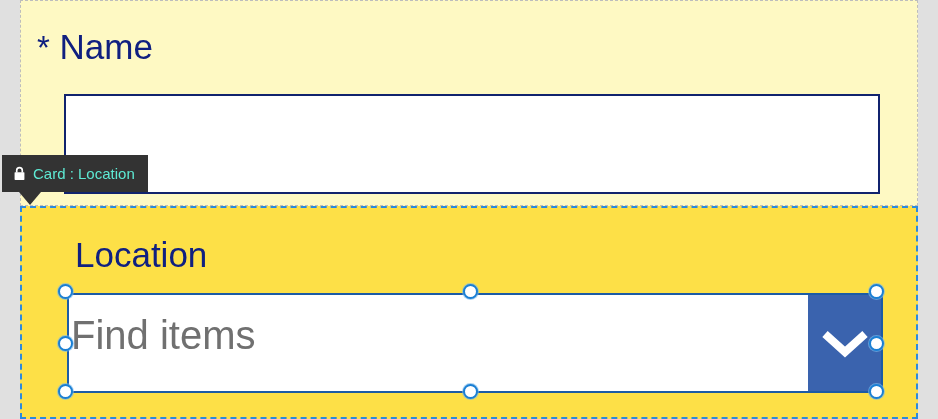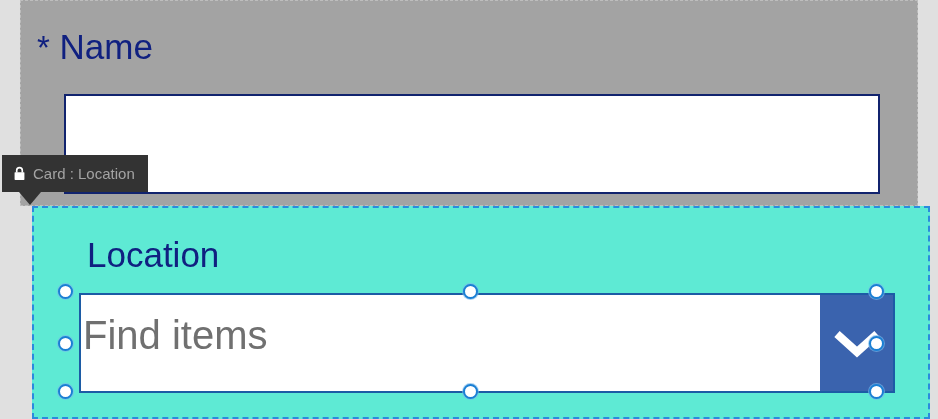--- a/index.html
+++ b/index.html
@@ -24,21 +24,21 @@
     background: #e0e0e0;
   }
 
   
   .card-name {
     position: absolute;
     left: 20px;
     top: 0px;
     width: 898px;
     height: 206px;
-    background: #a3a3a3;
+    background: #fef9c3;
     border: 1px dashed #bdbdbd;
     border-top: 1px dashed #bdbdbd;
     box-sizing: border-box;
   }
 
   .label-name {
     position: absolute;
     left: 16px;
     top: 25px;
     font-size: 35px;
@@ -70,21 +70,21 @@
     height: 37px;
     padding: 0 13px 0 11px;
     background: #333333;
     display: flex;
     align-items: center;
     gap: 7px;
     z-index: 40;
     white-space: nowrap;
   }
   .tooltip-text {
-    color: #a3a3a3;
+    color: #5eead4;
     font-size: 15px;
     line-height: 15px;
   }
   .tooltip-arrow {
     position: absolute;
     left: 19px;
     top: 192px;
     width: 0;
     height: 0;
     border-left: 11px solid transparent;
@@ -94,25 +94,25 @@
   }
   .lock-icon {
     width: 13px;
     height: 15px;
     display: block;
   }
 
   
   .card-location {
     position: absolute;
-    left: 32px;
+    left: 20px;
     top: 206px;
     width: 898px;
     height: 213px;
-    background: #5eead4;
+    background: #fde047;
     border: 2px dashed #2b8ade;
     box-sizing: border-box;
   }
 
   .label-location {
     position: absolute;
     left: 53px;
     top: 26px;
     font-size: 35px;
     line-height: 42px;

